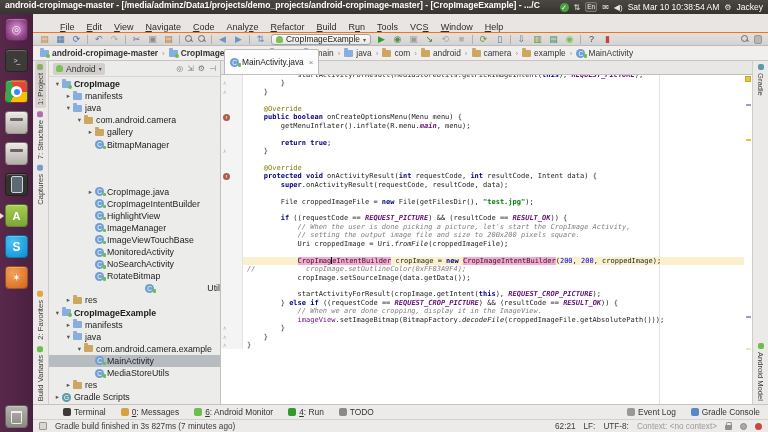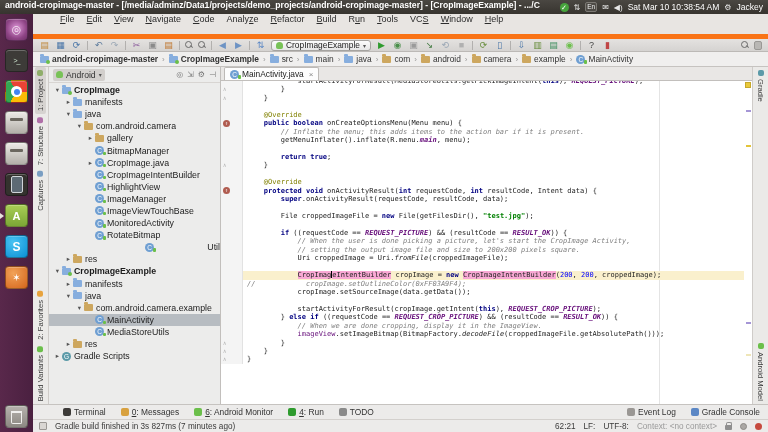--- a/index.html
+++ b/index.html
@@ -27,21 +27,21 @@
   .li-phone{background:#34322e}.li-phone::after{content:"";width:10px;height:15px;border:1px solid #cfd4d8;border-radius:2px;background:#5d6a74}
   .li-studio{background:linear-gradient(#a9cd55,#7ca636)}.li-studio::after{content:"A";font-weight:bold;font-size:11px;color:#fff}
   .li-skype{background:radial-gradient(circle at 35% 30%,#49c3f2,#0b90d5)}.li-skype::after{content:"S";font-weight:bold;font-size:12px;color:#fff}
   .li-tool{background:radial-gradient(circle at 35% 30%,#f2a257,#d4651c)}.li-tool::after{content:"✶";font-size:10px;color:#fff}
   .li-spacer{flex:1;border:none;background:none;box-shadow:none}
   .li-trash{background:linear-gradient(#b6b2ad,#8c8882)}
   .li-trash::before{content:"";position:absolute;top:5px;width:11px;height:2px;background:#f0efed}
   .li-trash::after{content:"";width:9px;height:10px;border:1px solid #f0efed;border-top:none;border-radius:0 0 2px 2px;margin-top:4px}
   
   .ide{position:absolute;left:33px;top:14px;right:0;bottom:0;display:flex;flex-direction:column}
-  .menubar{height:25px;background:#e8e5e2;border-bottom:5px solid #f97316;display:flex;align-items:flex-start;gap:12px;padding-left:27px;font-size:9px;color:#2d2d2d}
+  .menubar{height:19px;background:#e8e5e2;border-bottom:1px solid #f97316;display:flex;align-items:flex-end;gap:12px;padding-left:27px;font-size:9px;color:#2d2d2d}
   .menu-item{white-space:nowrap}
   .toolbar{height:13px;background:linear-gradient(#e4e2e0,#d5d3d1);border-bottom:1px solid #bcb9b6;display:flex;align-items:center;gap:5px;padding:0 6px;font-size:9px}
   .tb{width:11px;text-align:center;line-height:11px;font-size:9px}
   .tb-sep{width:1px;height:9px;background:#b2b0ae}
   .tb-flex{flex:1}
   .runconfig{display:flex;align-items:center;gap:3px;height:11px;padding:0 4px;border:1px solid #a5a3a0;border-radius:3px;background:linear-gradient(#fcfcfc,#e6e6e6);font-size:8.4px;color:#222}
   .droid-dot{width:7px;height:7px;border-radius:50% 50% 2px 2px;background:#78c257}
   .mag{width:8px;height:8px;position:relative;display:inline-block}
   .mag::before{content:"";position:absolute;left:0;top:0;width:5px;height:5px;border:1.4px solid #6b6b6b;border-radius:50%}
   .mag::after{content:"";position:absolute;left:5px;top:5px;width:3px;height:1.4px;background:#6b6b6b;transform:rotate(45deg)}
@@ -79,21 +79,21 @@
   .ph-ic{color:#777;font-size:8px}
   .tree{flex:1;overflow:hidden;padding-top:1px}
   .trow{display:flex;align-items:center;height:12.1px;font-size:8.8px;color:#1c1c1c;white-space:nowrap}
   .trow.sel{background:#b7bcc1}
   .trow.b{font-weight:bold}
   .tch{width:9px;font-size:6.5px;color:#555;text-align:center;flex:none}
   .tlabel{margin-left:3px;overflow:hidden}
   
   .editor{flex:1;display:flex;flex-direction:column;background:#fff;min-width:0;position:relative}
   .tabbar{height:14px;background:#e9e7e5;border-bottom:1px solid #c2bfbc;display:flex;align-items:flex-end;padding-left:3px}
-  .tab{height:13px;display:flex;align-items:center;gap:3px;background:#fdfdfd;border:1px solid #bdbab7;border-bottom:none;border-radius:2px 2px 0 0;padding:0 5px;font-size:8.4px;color:#222}
+  .tab{height:13px;display:flex;align-items:center;gap:3px;background:#fdfdfd;border:1px solid #bdbab7;border-bottom:none;border-radius:2px 2px 0 0;padding:12px 5px;font-size:8.4px;color:#222}
   .tab .x{color:#888;font-size:8px;margin-left:2px}
   .codewrap{flex:1;position:relative;overflow:hidden}
   .marginguide{position:absolute;left:438px;top:0;bottom:0;width:1px;background:#e4e4e4}
   .code{position:absolute;left:0;top:-4px;right:8px;font-family:"DejaVu Sans Mono","Liberation Mono",monospace;font-size:7px;line-height:8.45px}
   .line{display:flex;height:8.45px}
   .gut{width:22px;flex:none;background:#f4f4f4;border-right:1px solid #e2e2e2;display:flex;align-items:center;justify-content:flex-start;padding-left:2px;gap:2px}
   .ln{flex:1;white-space:pre;padding-left:4px}
   .line.caretline .ln{background:#faf0cd}
   .ovr{width:7px;height:7px;border-radius:50%;background:#b05c50;color:#fff;font-size:5px;line-height:7px;text-align:center}
   .fold{color:#b5b5b5;font-size:5.5px}
@@ -332,21 +332,21 @@
           <div class="trow" style="padding-left: 37px;">
             <span class="tch">▸</span>
             <span class="fi fi-package"></span>
             <span class="tlabel">gallery</span>
           </div>
           <div class="trow" style="padding-left: 37px;">
             <span class="tch"></span>
             <span class="ci">C</span>
             <span class="tlabel">BitmapManager</span>
           </div>
-          <div class="trow" style="padding-left: 37px;">
+          <div class="trow" style="padding-left: 37px; margin-top: 35px;">
             <span class="tch">▸</span>
             <span class="ci">C</span>
             <span class="tlabel">CropImage.java</span>
           </div>
           <div class="trow" style="padding-left: 37px;">
             <span class="tch"></span>
             <span class="ci">C</span>
             <span class="tlabel">CropImageIntentBuilder</span>
           </div>
           <div class="trow" style="padding-left: 37px;">
@@ -361,20 +361,25 @@
           </div>
           <div class="trow" style="padding-left: 37px;">
             <span class="tch"></span>
             <span class="ci">C</span>
             <span class="tlabel">ImageViewTouchBase</span>
           </div>
           <div class="trow" style="padding-left: 37px;">
             <span class="tch"></span>
             <span class="ci">C</span>
             <span class="tlabel">MonitoredActivity</span>
+          </div>
+          <div class="trow" style="padding-left: 37px;">
+            <span class="tch"></span>
+            <span class="ci">C</span>
+            <span class="tlabel">NoSearchActivity</span>
           </div>
           <div class="trow" style="padding-left: 37px;">
             <span class="tch"></span>
             <span class="ci">C</span>
             <span class="tlabel">RotateBitmap</span>
           </div>
           <div class="trow" style="padding-left: 37px; justify-content: space-between;">
             <span class="tch"></span>
             <span class="ci">C</span>
             <span class="tlabel">Util</span>
@@ -460,24 +465,20 @@
             </div>
             <div class="line">
               <span class="gut"></span>
               <span class="ln"><span class="c-pl">    </span><span class="c-an">@Override</span></span>
             </div>
             <div class="line">
               <span class="gut">
                 <span class="ovr">↑</span>
               </span>
               <span class="ln"><span class="c-pl">    </span><span class="c-kw">public boolean</span><span class="c-pl"> onCreateOptionsMenu(Menu menu) {</span></span>
-            </div>
-            <div class="line">
-              <span class="gut"></span>
-              <span class="ln"><span class="c-pl">        </span><span class="c-cm">// Inflate the menu; this adds items to the action bar if it is present.</span></span>
             </div>
             <div class="line">
               <span class="gut"></span>
               <span class="ln"><span class="c-pl">        getMenuInflater().inflate(R.menu.</span><span class="c-fdi">main</span><span class="c-pl">, menu);</span></span>
             </div>
             <div class="line">
               <span class="gut"></span>
               <span class="ln"></span>
             </div>
             <div class="line">

